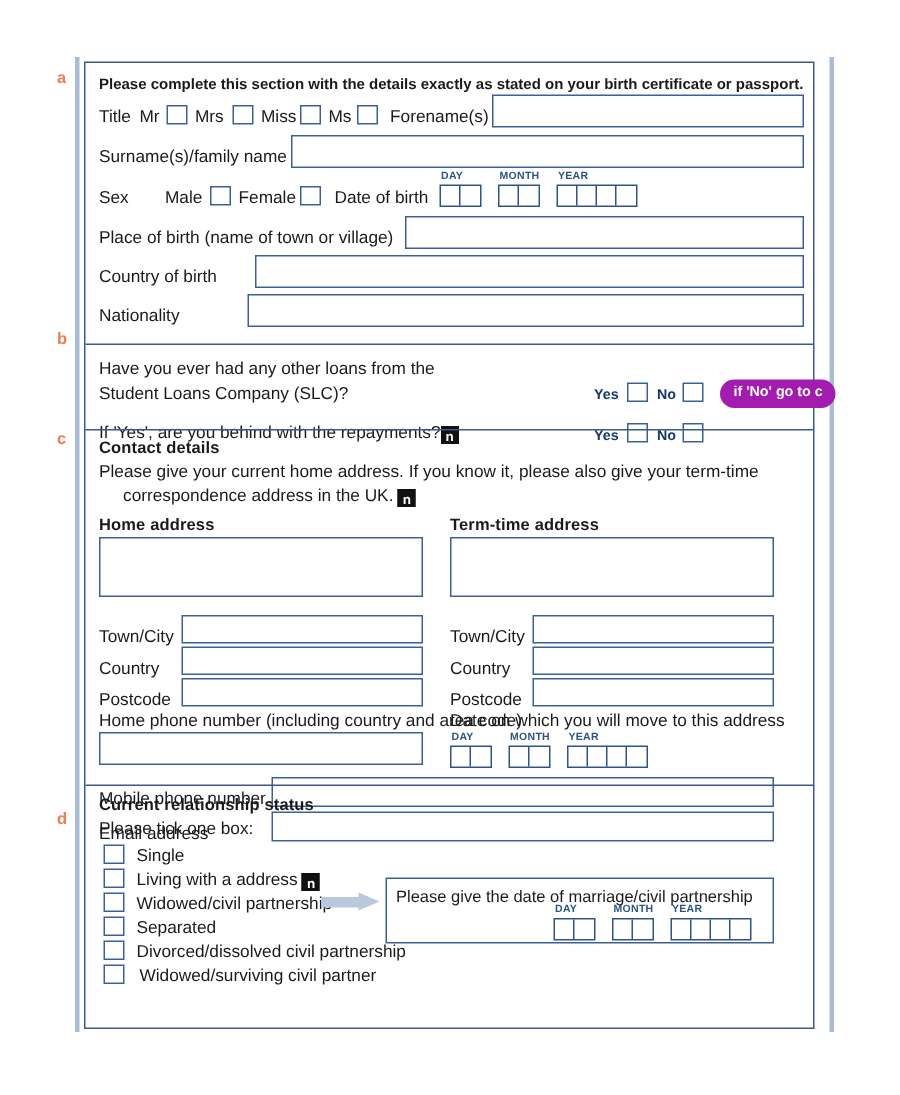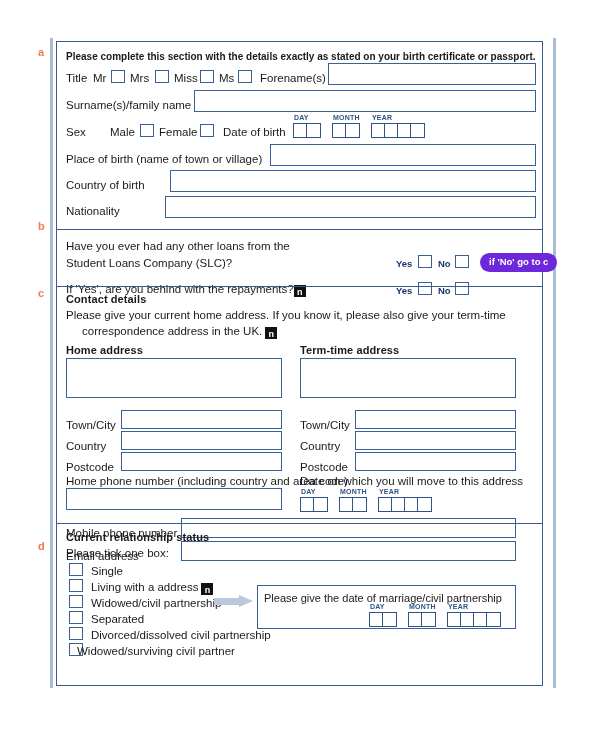--- a/index.html
+++ b/index.html
@@ -154,21 +154,21 @@
   .yn-label {
     font-size: 9.5px;
     font-weight: bold;
     color: #16386b;
     position: absolute;
   }
 
   
   .goto-pill {
     position: absolute;
-    background: #6d28d9;
+    background: #a21caf;
     color: #fff;
     font-size: 9.5px;
     font-weight: bold;
     border-radius: 11px;
     padding: 3px 9px 4px 9px;
     white-space: nowrap;
     line-height: 12px;
   }
 
   
@@ -382,21 +382,21 @@
           <span class="head"></span>
       </div>
 
       <div class="cbox" style="left:12px; top:88px;"></div>
       <div class="pad t" style="left:34px; top:89px;">Separated</div>
 
       <div class="cbox" style="left:12px; top:104px;"></div>
       <div class="pad t" style="left:34px; top:105px;">Divorced/dissolved civil partnership</div>
 
       <div class="cbox" style="left:12px; top:120px;"></div>
-      <div class="pad t" style="left:20px; top:121px;">Widowed/surviving civil partner</div>
+      <div class="pad t" style="left:36px; top:121px;">Widowed/surviving civil partner</div>
 
       <div class="callout" style="left:200px; top:62px; width:259px; height:44px;">
         <div class="pad t" style="left:6px; top:5px; font-size:11px;">Please give the date of marriage/civil partnership</div>
         <div class="datefield" style="left:111px; top:26px;">
           <span class="dlabel">DAY</span>
           <span class="dcells">
               <i></i>
               <i></i>
             </span>
         </div>

